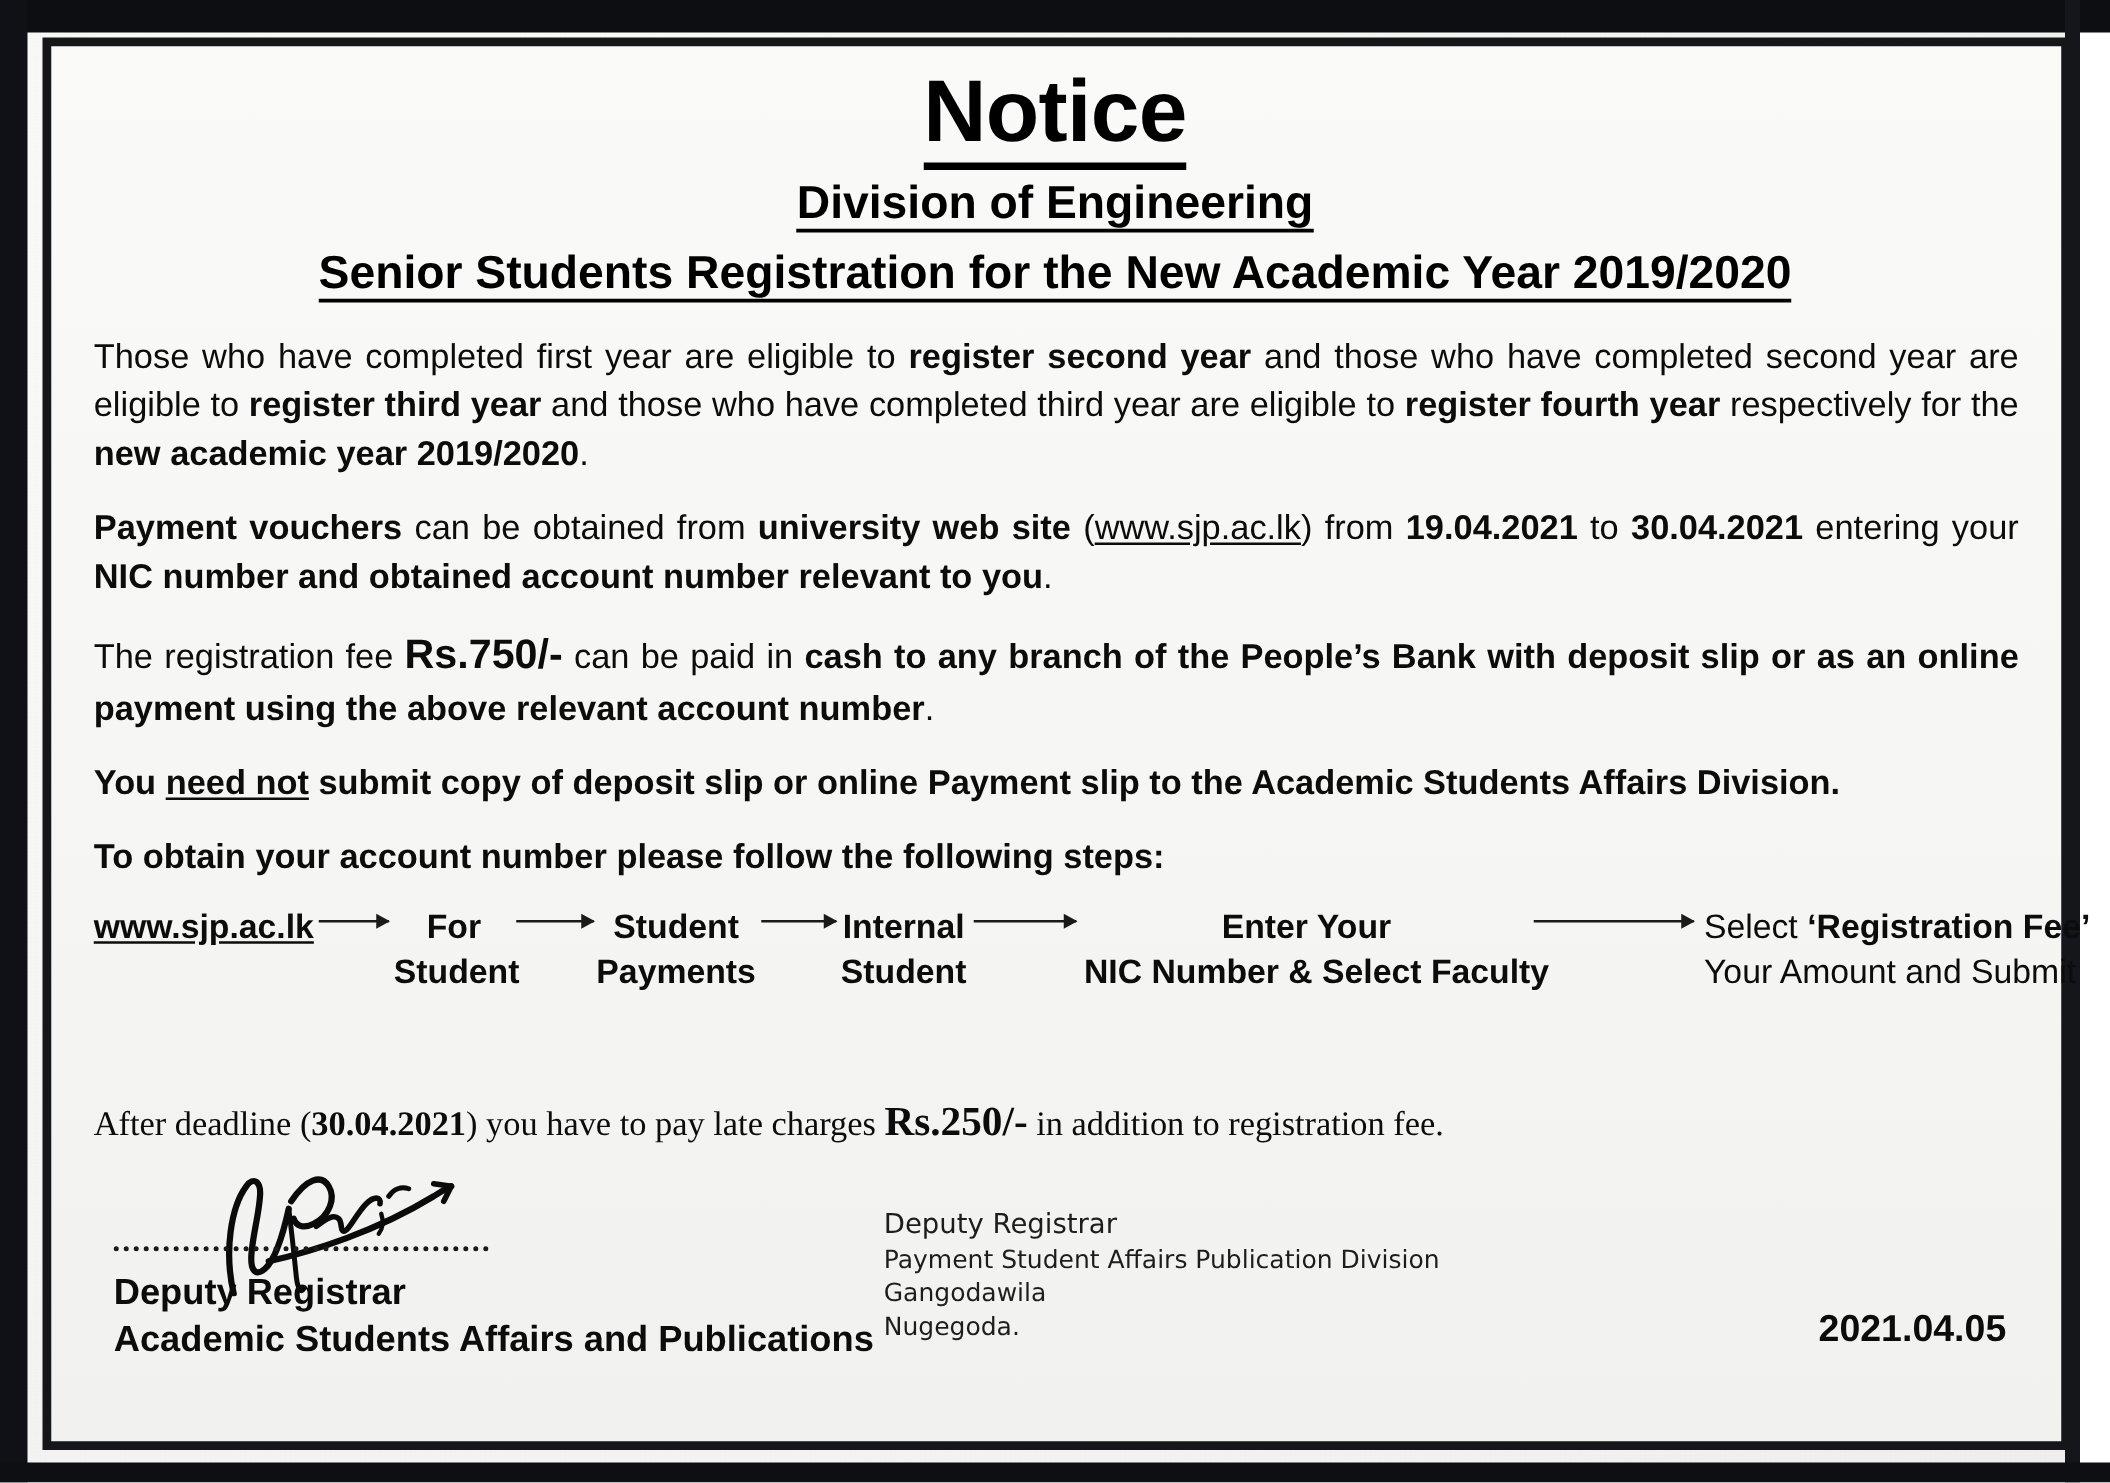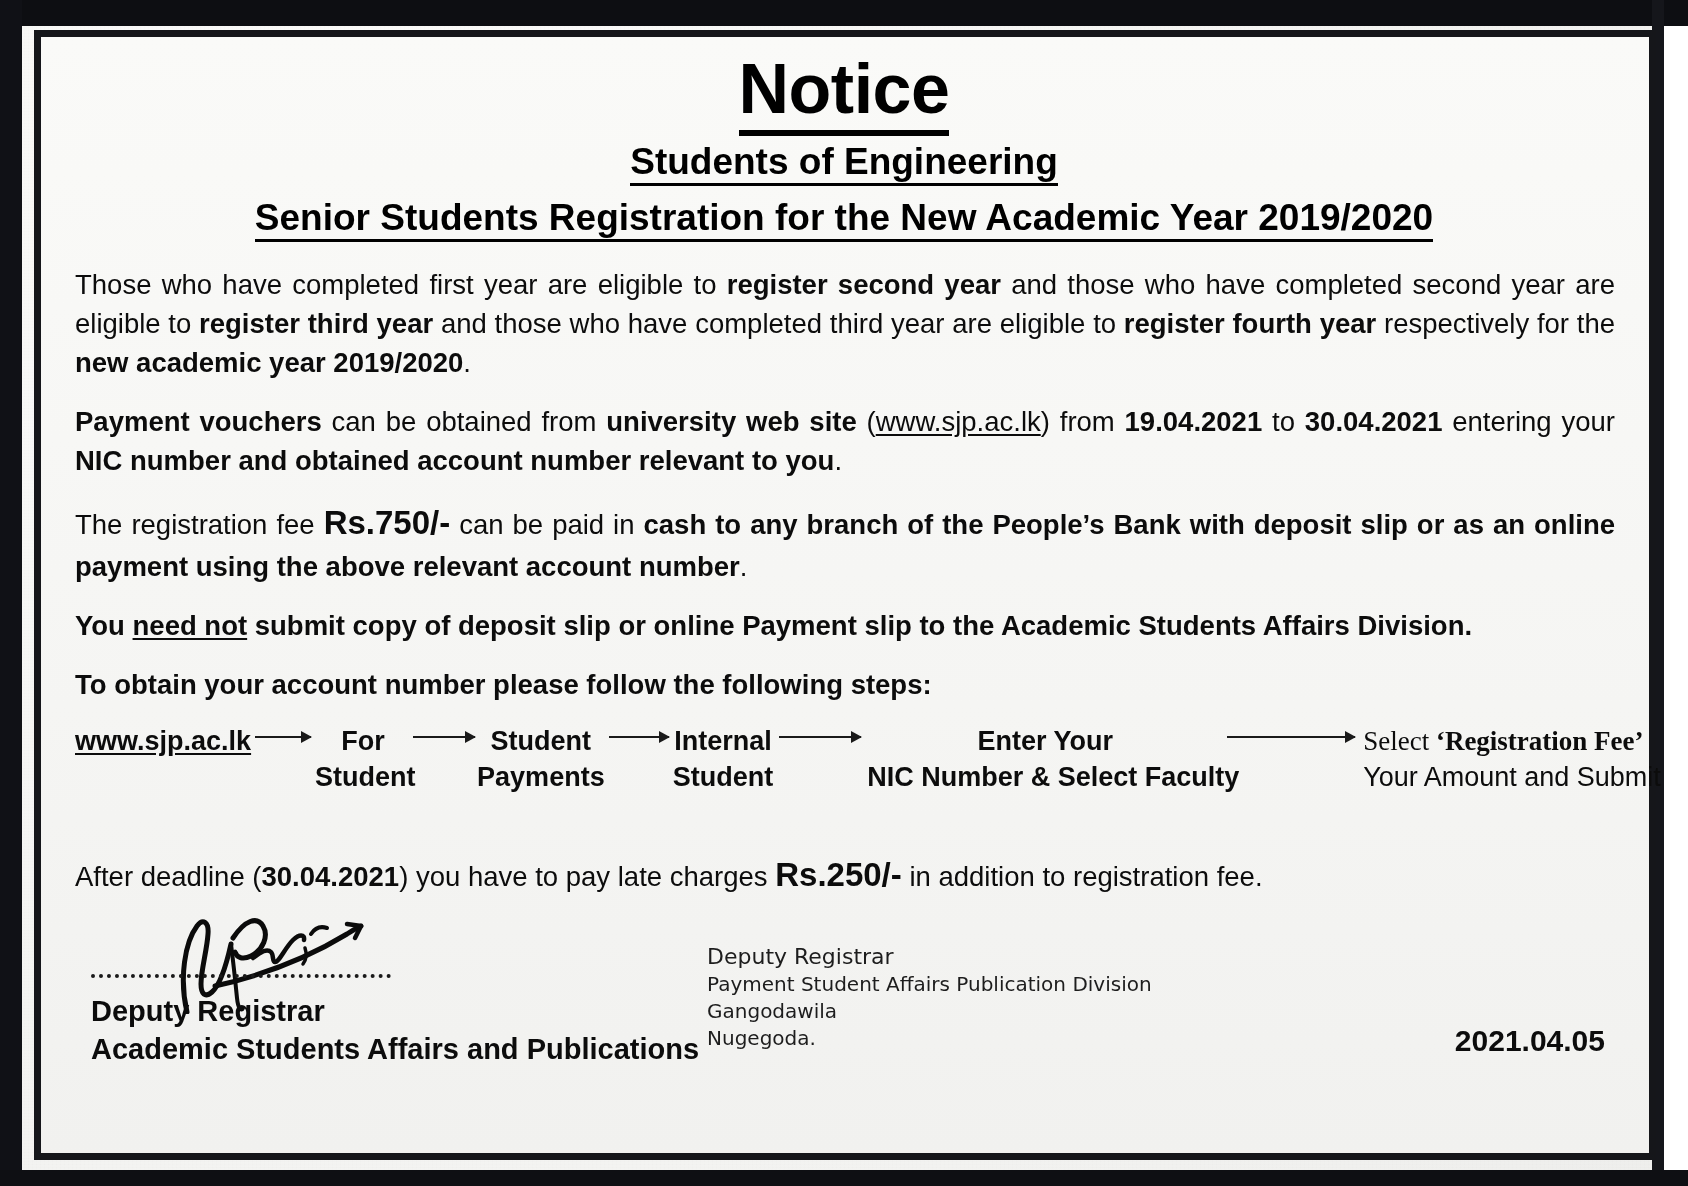--- a/index.html
+++ b/index.html
@@ -162,30 +162,31 @@
     border-top: 6px solid transparent;
     border-bottom: 6px solid transparent;
   }
   .flow-tail {
     font-size: 27px;
     line-height: 1.33;
     color: #0c0c0c;
     white-space: nowrap;
     text-align: left;
   }
-  .flow-tail .t1 { display:block;font-family:Liberation Serif, serif; }
+  .flow-tail .t1 { display:block; }
   .flow-tail .t2 { display:block; }
   .flow-tail .t3 { display:block; }
 
   
   .deadline {
-    margin-top: 0;
+    margin-top: 24px;
     padding-left: 16px;
     font-size: 27.5px;
     color: #0c0c0c;
+    font-family: Liberation Serif, serif;
   }
 
   .footer {
     position: relative;
     margin-top: 40px;
     height: 220px;
     padding-left: 16px;
   }
   .sign-block { position: absolute; left: 16px; top: 0; width: 620px; }
   .signature-svg { position: absolute; left: 96px; top: -30px; }
@@ -247,21 +248,21 @@
   <div class="speck" style="left:1041px;top:925px;width:3px;height:3px;"></div>
 
   <div class="doc-frame">
     <div class="doc-inner">
 
       <div class="title-main">
         <span class="u">Notice</span>
       </div>
 
       <div class="title-sub">
-        <span class="u">Students of Engineering</span>
+        <span class="u">Division of Engineering</span>
       </div>
 
       <div class="title-third">
         <span class="u">Senior Students Registration for the New Academic Year 2019/2020</span>
       </div>
 
       <div class="body-wrap">
 
         <p class="para"><span>Those who have completed first year are eligible to </span><b>register second year</b><span> and those who have completed second year are eligible to </span><b>register third year</b><span> and those who have completed third year are eligible to </span><b>register fourth year</b><span> respectively for the </span><b>new academic year 2019/2020</b><span>.</span></p>
 

